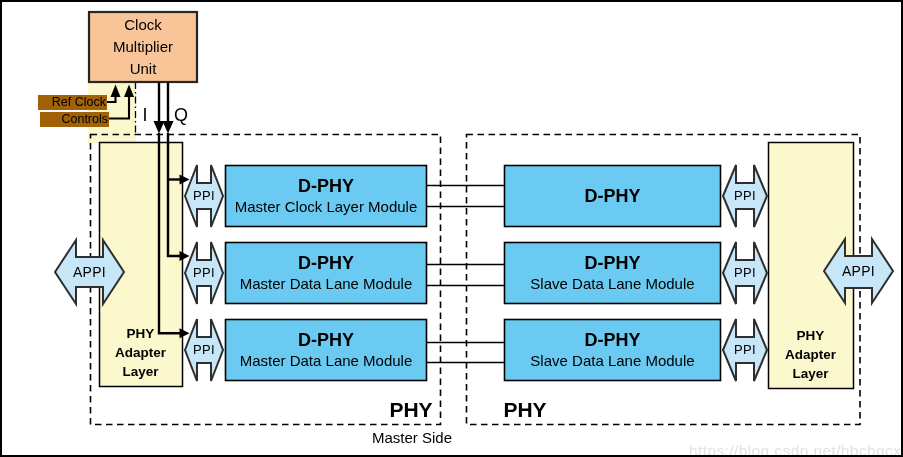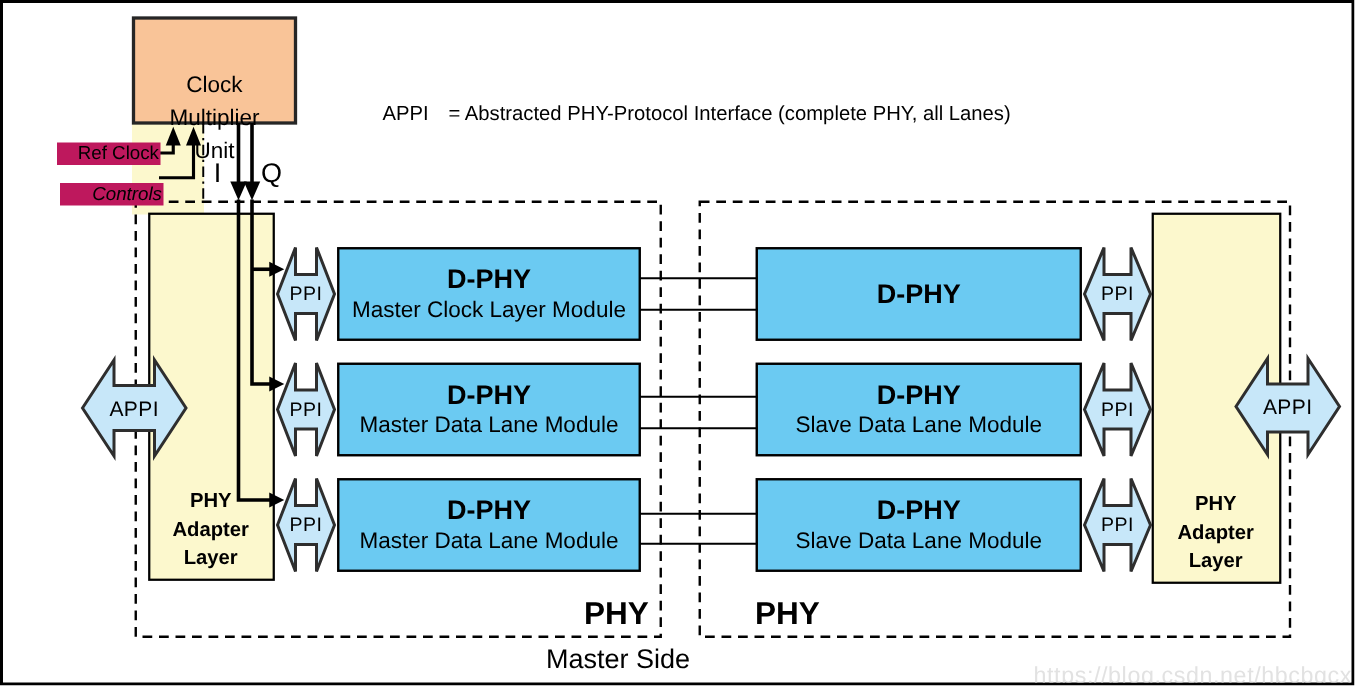--- a/index.html
+++ b/index.html
@@ -21,35 +21,35 @@
   .adapter-rect{fill:var(--c-adapter_fill);stroke:#000;stroke-width:1.5;}
   .cmu-rect{fill:var(--c-clock_unit_fill);stroke:#262626;stroke-width:2.2;}
   .lane-rect{fill:var(--c-lane_fill);stroke:#000;stroke-width:1.6;}
   .dline{stroke:#000;stroke-width:1.4;}
   .clkline{stroke:#000;stroke-width:2.4;fill:none;}
   .refline{stroke:#000;stroke-width:2.1;fill:none;}
   .arrowhead{fill:#000;stroke:none;}
   .dadarrow{fill:var(--c-arrow_fill);stroke:var(--c-arrow_stroke);stroke-width:2;}
   .dashdot{stroke:#000;stroke-width:1.3;stroke-dasharray:7 3 1.5 3;fill:none;}
   
-  .cmu-label{left:87px;top:10px;width:108px;height:70px;display:flex;align-items:center;justify-content:center;text-align:center;font-size:15px;line-height:22px;white-space:pre-line;margin-top:32px;}
+  .cmu-label{left:87px;top:10px;width:108px;height:70px;display:flex;align-items:center;justify-content:center;text-align:center;font-size:15px;line-height:22px;white-space:pre-line;}
   .legend{left:253px;top:63px;font-size:13.5px;line-height:21px;}
   .legend .term{display:inline-block;width:44px;}
-  .siglabel{font-size:12.5px;background:#be185d;text-align:right;padding:0 1px;line-height:15px;}
+  .siglabel{font-size:12.5px;background:#a16207;text-align:right;padding:0 1px;line-height:15px;}
   .iq{font-size:18px;width:16px;text-align:center;}
   .lane-text{width:202px;height:62px;display:flex;flex-direction:column;align-items:center;justify-content:center;text-align:center;border-radius:14px;}
   .lane-text.slave{width:217px;}
   .lane-title{font-size:18px;font-weight:bold;line-height:21px;}
   .lane-sub{font-size:15px;line-height:19px;}
   .ppi-label{width:38px;text-align:center;font-size:13px;letter-spacing:.3px;}
   .ppi-label.slave{width:44px;}
   .appi-label{width:69px;text-align:center;font-size:14px;letter-spacing:.3px;}
   .adapter-label{width:83px;height:239px;display:flex;flex-direction:column;justify-content:flex-end;align-items:center;text-align:center;font-weight:bold;font-size:13.5px;line-height:19px;white-space:pre-line;padding-bottom:6px;}
   .phy-big{width:64px;text-align:center;font-size:21px;font-weight:bold;}
-  .side-caption{width:110px;text-align:center;font-size:18px;}
+  .side-caption{width:110px;text-align:center;font-size:15px;}
   .wm-center{font-family:"Liberation Mono", monospace;font-size:16.5px;color:var(--c-watermark_center);letter-spacing:.5px;}
   .wm-corner{font-size:15.5px;color:var(--c-watermark_corner);letter-spacing:.4px;}
 </style>
 </head>
 <body>
 
 <div id="canvas">
 
   <svg id="shapes" width="899" height="453" viewBox="0 0 899 453">
 
@@ -102,25 +102,24 @@
 
     <polygon class="dadarrow" points="53,270 74,238 74,255 101,255 101,238 122,270 101,302 101,285 74,285 74,302"></polygon>
     <polygon class="dadarrow" points="822,269 843,237 843,254 870,254 870,237 891,269 870,301 870,286 843,286 843,301"></polygon>
   </svg>
 
   <div class="abs cmu-label">Clock
 Multiplier
 Unit</div>
 
   <div class="abs legend">
-    <div><span class="term">APPI</span><span>= Abstracted PHY-Protocol Interface (complete PHY, all Lanes)</span></div>
   </div>
 
   <div class="abs siglabel" style="left:36px;top:92.5px;width:67px;">Ref Clock</div>
-  <div class="abs siglabel" style="left:38px;top:120px;width:67px;font-style:italic;">Controls</div>
+  <div class="abs siglabel" style="left:38px;top:110px;width:67px;">Controls</div>
   <div class="abs iq" style="left:135px;top:103px;">I</div>
   <div class="abs iq" style="left:171px;top:103px;">Q</div>
 
   <div class="abs lane-text" style="left:223px;top:163px;">
     <div class="lane-title">D-PHY</div>
     <div class="lane-sub">Master Clock Layer Module</div>
   </div>
   <div class="abs lane-text" style="left:223px;top:240px;">
     <div class="lane-title">D-PHY</div>
     <div class="lane-sub">Master Data Lane Module</div>

